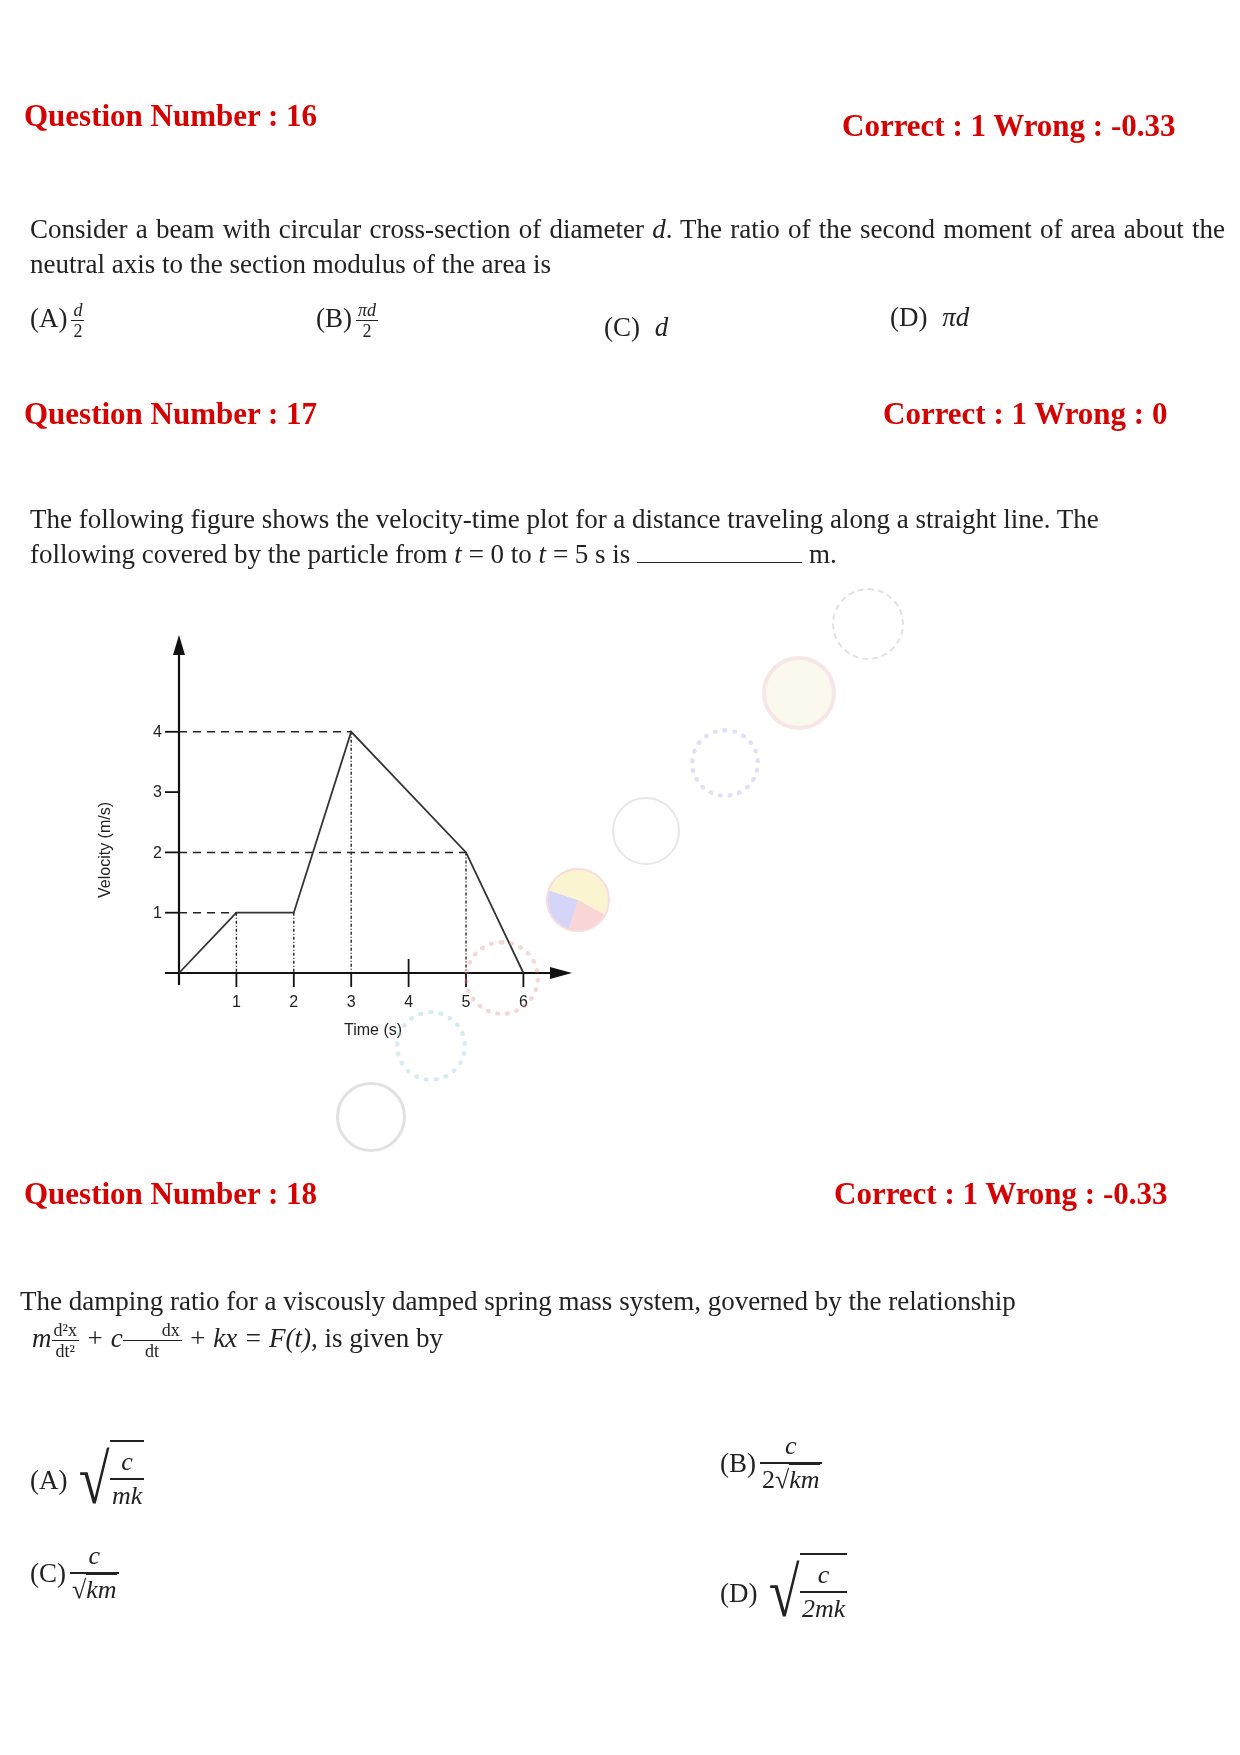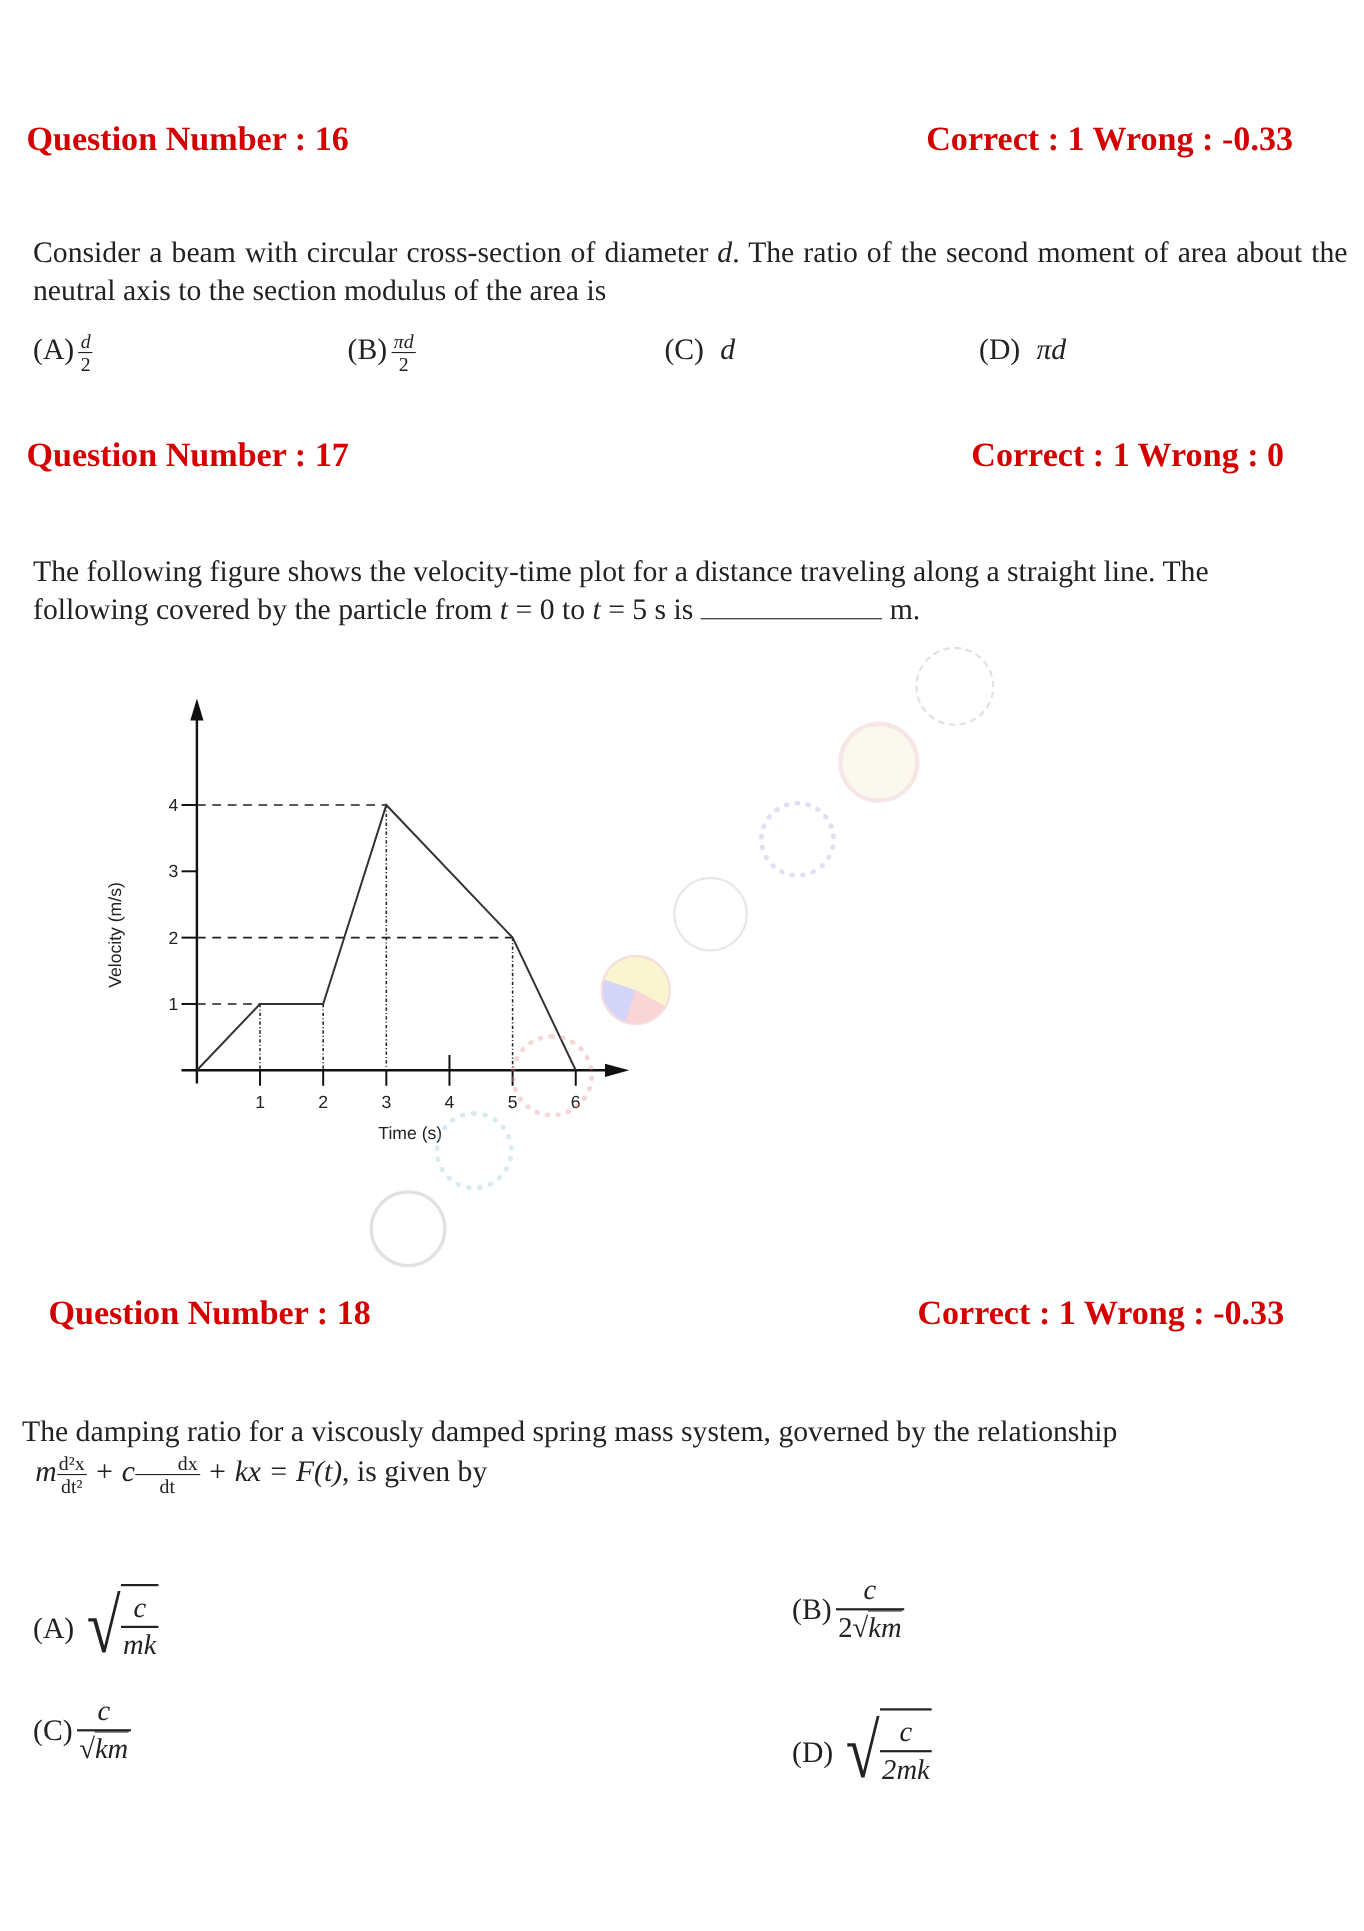--- a/index.html
+++ b/index.html
@@ -20,34 +20,34 @@
   .sqrt .body { border-top: 2.5px solid #222; display: inline-block; padding-top: 4px; }
   .isqrt { font-style: normal; }
   .isqrt .b { border-top: 1.5px solid #222; font-style: italic; }
   .blank { display: inline-block; width: 165px; border-bottom: 1.5px solid #222; height: 22px; vertical-align: baseline; }
   .wm { position: absolute; border-radius: 50%; opacity: 0.35; }
   svg text { font-family: "Liberation Sans", "DejaVu Sans", sans-serif; }
 </style>
 </head>
 <body>
 
-<div class="abs qhead" style="left:24px; top:108px;">Question Number : 16</div>
+<div class="abs qhead" style="left:24px; top:98px;">Question Number : 16</div>
 <div class="abs qhead" style="left:842px; top:108px;">Correct : 1  Wrong : -0.33</div>
 
 <div class="abs qtext" style="left:30px; top:212px;">
   <span>Consider a beam with circular cross-section of diameter </span><span class="it">d</span><span>. The ratio of  the second moment of area about the neutral axis to the section modulus of the area is</span>
 </div>
 
 <div class="abs opt" style="left:30px; top:300px;">
   <span>(A)</span><span class="frac" style="margin-left:4px;"><span class="num">d</span><span class="den" style="font-style:normal;">2</span></span>
 </div>
 <div class="abs opt" style="left:316px; top:300px;">
   <span>(B)</span><span class="frac" style="margin-left:4px;"><span class="num">πd</span><span class="den" style="font-style:normal;">2</span></span>
 </div>
-<div class="abs opt" style="left:604px; top:302px;">
+<div class="abs opt" style="left:604px; top:312px;">
   <span>(C)</span>
   <span class="it" style="margin-left:8px;">d</span>
 </div>
 <div class="abs opt" style="left:890px; top:302px;font-family:Liberation Serif, serif;">
   <span>(D)</span>
   <span class="it" style="margin-left:8px;">πd</span>
 </div>
 
 <div class="abs qhead" style="left:24px; top:396px;">Question Number : 17</div>
 <div class="abs qhead" style="left:883px; top:396px;">Correct : 1  Wrong : 0</div>
@@ -122,21 +122,21 @@
 
 <div class="wm" style="left:832px; top:588px; width:68px; height:68px; border:2px dashed #aaa;"></div>
 <div class="wm" style="left:762px; top:656px; width:66px; height:66px; border:4px solid #e8b8b8; background:#f6eecd;"></div>
 <div class="wm" style="left:690px; top:728px; width:60px; height:60px; border:5px dotted #a7a7e0;"></div>
 <div class="wm" style="left:612px; top:797px; width:64px; height:64px; border:2px solid #bbb;"></div>
 <div class="wm" style="left:546px; top:868px; width:60px; height:60px; background:conic-gradient(#f5e27a 0 33%, #e88 33% 55%, #88e 55% 80%, #f5e27a 80%); border:2px solid #e8a0a0;"></div>
 <div class="wm" style="left:464px; top:940px; width:66px; height:66px; border:5px dotted #e09090;"></div>
 <div class="wm" style="left:395px; top:1010px; width:62px; height:62px; border:5px dotted #90c8d8;"></div>
 <div class="wm" style="left:336px; top:1082px; width:64px; height:64px; border:3px solid #aaa;"></div>
 
-<div class="abs qhead" style="left:24px; top:1176px;margin-left:20px;">Question Number : 18</div>
+<div class="abs qhead" style="left:24px; top:1176px;">Question Number : 18</div>
 <div class="abs qhead" style="left:834px; top:1176px;">Correct : 1  Wrong : -0.33</div>
 
 <div class="abs qtext" style="left:20px; top:1284px;">The damping ratio for a viscously damped spring mass system, governed by the relationship</div>
 <div class="abs" style="left:32px; top:1320px; font-size:27px; white-space:nowrap; color:#222;">
   <span class="it">m</span><span class="frac"><span class="num" style="font-style:normal;">d²x</span><span class="den" style="font-style:normal;">dt²</span></span>
   <span class="it">+ c</span><span class="frac"><span class="num" style="font-style:normal;margin-left:37px;">dx</span><span class="den" style="font-style:normal;">dt</span></span>
   <span class="it">+ kx = F(t)</span><span>, is given by</span>
 </div>
 
 <div class="abs opt" style="left:30px; top:1440px; display:flex; align-items:center;">

